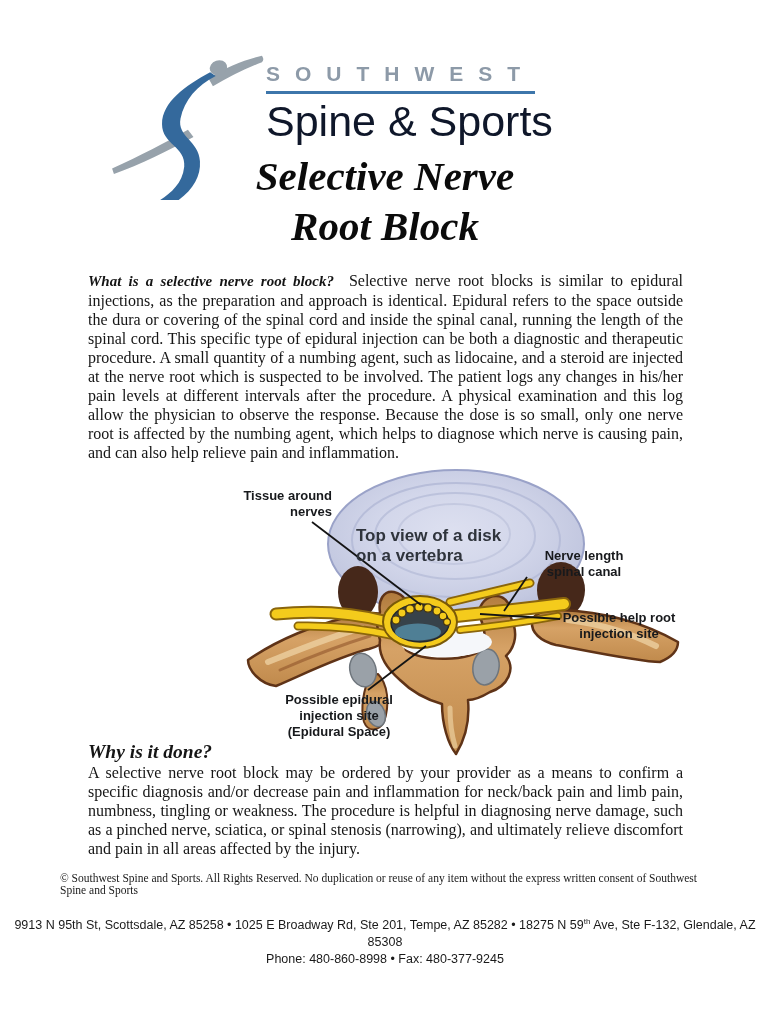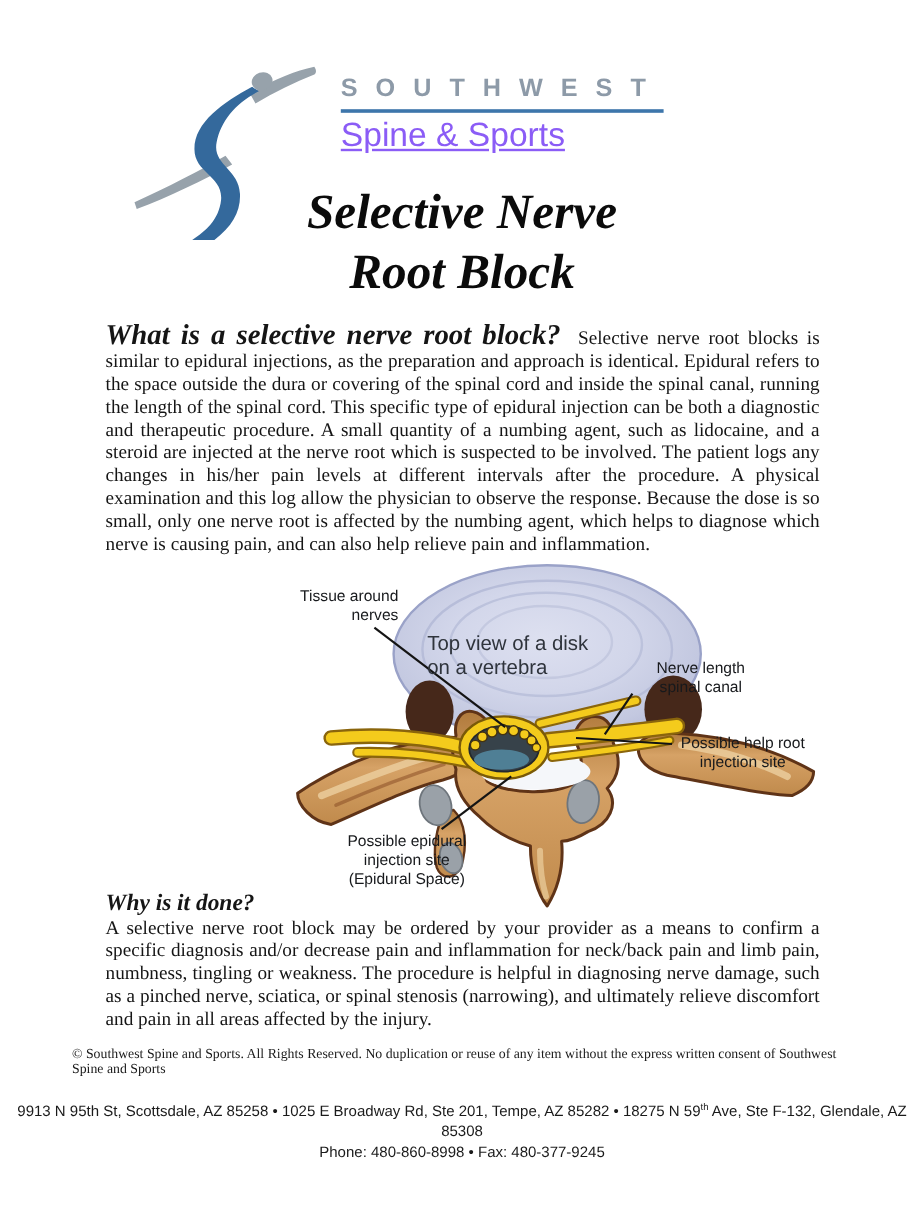--- a/index.html
+++ b/index.html
@@ -5,49 +5,49 @@
   html,body { margin:0; padding:0; }
   body {
     width:770px; height:1024px; background:#ffffff; overflow:hidden;
     font-family:"Liberation Serif", serif; color:#111;
   }
   .page { position:relative; width:770px; height:1024px; }
 
   
   .logo-row { display:flex; align-items:flex-start; padding-top:52px; padding-left:108px; height:150px; box-sizing:border-box; }
   .logo-figure { width:158px; height:148px; flex:0 0 auto; }
-  .logo-text { margin-left:18px; margin-top:10px; }
+  .logo-text { margin-top:10px; }
   .brand-top {
     font-family:"Liberation Sans", sans-serif; font-weight:bold;
     font-size:21px; letter-spacing:15px; color:#8d9aa8;
     border-bottom:3px solid #3d76ab; padding-bottom:5px; white-space:nowrap;
     display:inline-block; padding-right:0;
   }
   .brand-bottom {
     font-family:"Liberation Sans", sans-serif; font-weight:normal;
-    font-size:28px; color:#8b5cf6; margin-top:3px; letter-spacing:0px; white-space:nowrap;text-decoration:underline;
+    font-size:43px; color:#0f172a; margin-top:3px; letter-spacing:0px; white-space:nowrap;
   }
 
   
   .doc-title {
     text-align:center; font-weight:bold; font-style:italic;
     font-size:41px; line-height:50px; margin-top:1px; color:#0b0b0b;
   }
 
   
   .section { margin:20px 87px 0 88px; font-size:16px; line-height:19px; text-align:justify; color:#151515; }
-  .inline-head { font-weight:bold; font-style:italic; font-size:24px; }
+  .inline-head { font-weight:bold; font-style:italic; font-size:15px; }
   .block-head { font-weight:bold; font-style:italic; font-size:19.5px; line-height:23px; text-align:left; }
   .section-why { margin:4px 87px 0 88px; font-size:16px; line-height:19px; text-align:justify; color:#151515; }
 
   
   .diagram { position:relative; margin-left:228px; margin-top:2px; width:472px; height:272px; overflow:visible; }
   .diagram svg { position:absolute; left:0; top:0; overflow:visible; }
   .dlabel {
-    position:absolute; font-family:"Liberation Sans", sans-serif; font-weight:normal;
+    position:absolute; font-family:"Liberation Sans", sans-serif; font-weight:bold;
     font-size:13px; line-height:16px; color:#17191c; white-space:pre-line;
   }
   .dlabel.tissue { left:4px; top:24px; width:100px; text-align:right; }
   .dlabel.caption { left:128px; top:62px; width:196px; text-align:left; font-size:17px; line-height:20px; color:#2f343c; }
   .dlabel.nerve-leaving { left:294px; top:84px; width:124px; text-align:center; }
   .dlabel.nerve-root-site { left:318px; top:146px; width:146px; text-align:center; }
   .dlabel.epidural-site { left:44px; top:228px; width:134px; text-align:center; }
 
   
   .copyright {

